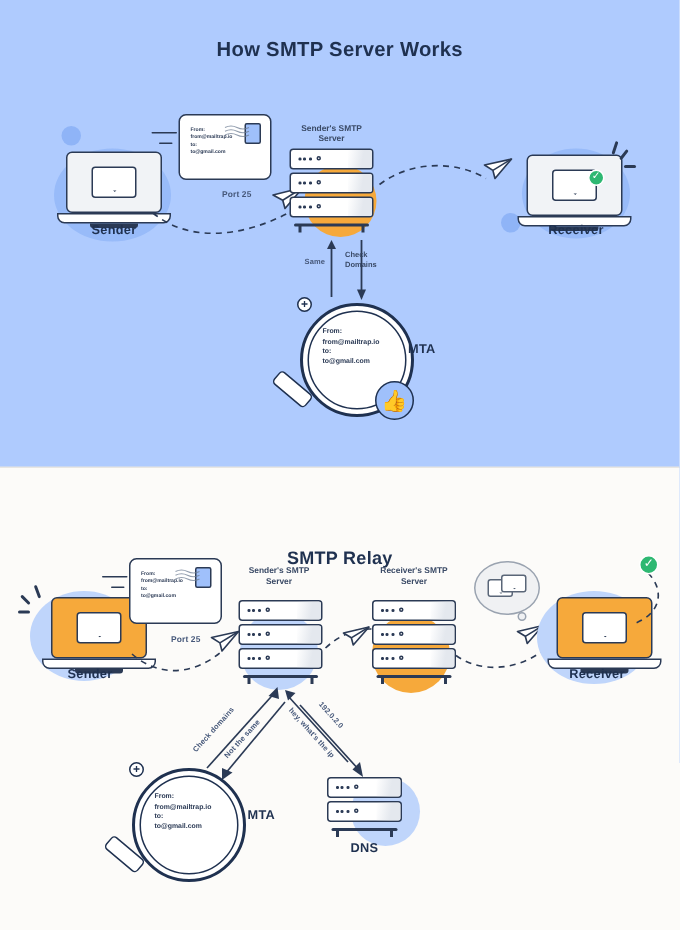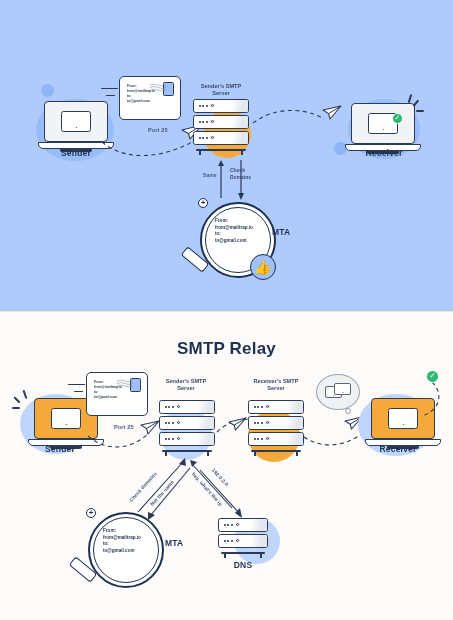--- a/index.html
+++ b/index.html
@@ -13,21 +13,21 @@
   
   .panel{position:absolute;left:0;width:453px;overflow:hidden;}
   .panel-top{top:0;height:312px;background:#AFCBFE;}
   .panel-bottom{top:312px;height:308px;background:#FCFBF9;}
 
   .title{
     position:absolute;left:0;width:453px;text-align:center;
     color:#1F3150;font-weight:bold;letter-spacing:.2px;
   }
   .title-top{top:24px;font-size:13.5px;line-height:17px;}
-  .title-bottom{top:28px;font-size:17px;line-height:17px;}
+  .title-bottom{top:52px;font-size:12px;line-height:17px;}
   .lbl{
     position:absolute;text-align:center;color:#1F3150;
     font-size:8.5px;font-weight:bold;letter-spacing:.2px;white-space:nowrap;
   }
   .lbl-sm{
     position:absolute;text-align:center;color:#3A4A66;
     font-size:5.6px;font-weight:bold;line-height:7px;white-space:nowrap;
   }
   .lbl-thin{
     position:absolute;color:#46587a;font-size:5px;font-weight:bold;
@@ -163,20 +163,21 @@
   svg{overflow:visible;}
 </style>
 </head>
 <body>
 
 <div class="page">
 
   <div class="panel panel-top">
 
     <div class="title title-top">
+      <div>How SMTP Server Works</div>
     </div>
 
     <div class="blob blob-blue" style="left:36px;top:99px;width:78px;height:62px;opacity:.72;"></div>
     <div class="blob blob-dot" style="left:41px;top:84px;width:13px;height:13px;"></div>
 
     <div class="laptop" style="left:38px;top:101px;">
       <div class="lp-screen">
         <div class="env"></div>
       </div>
       <div class="lp-notch"></div>

